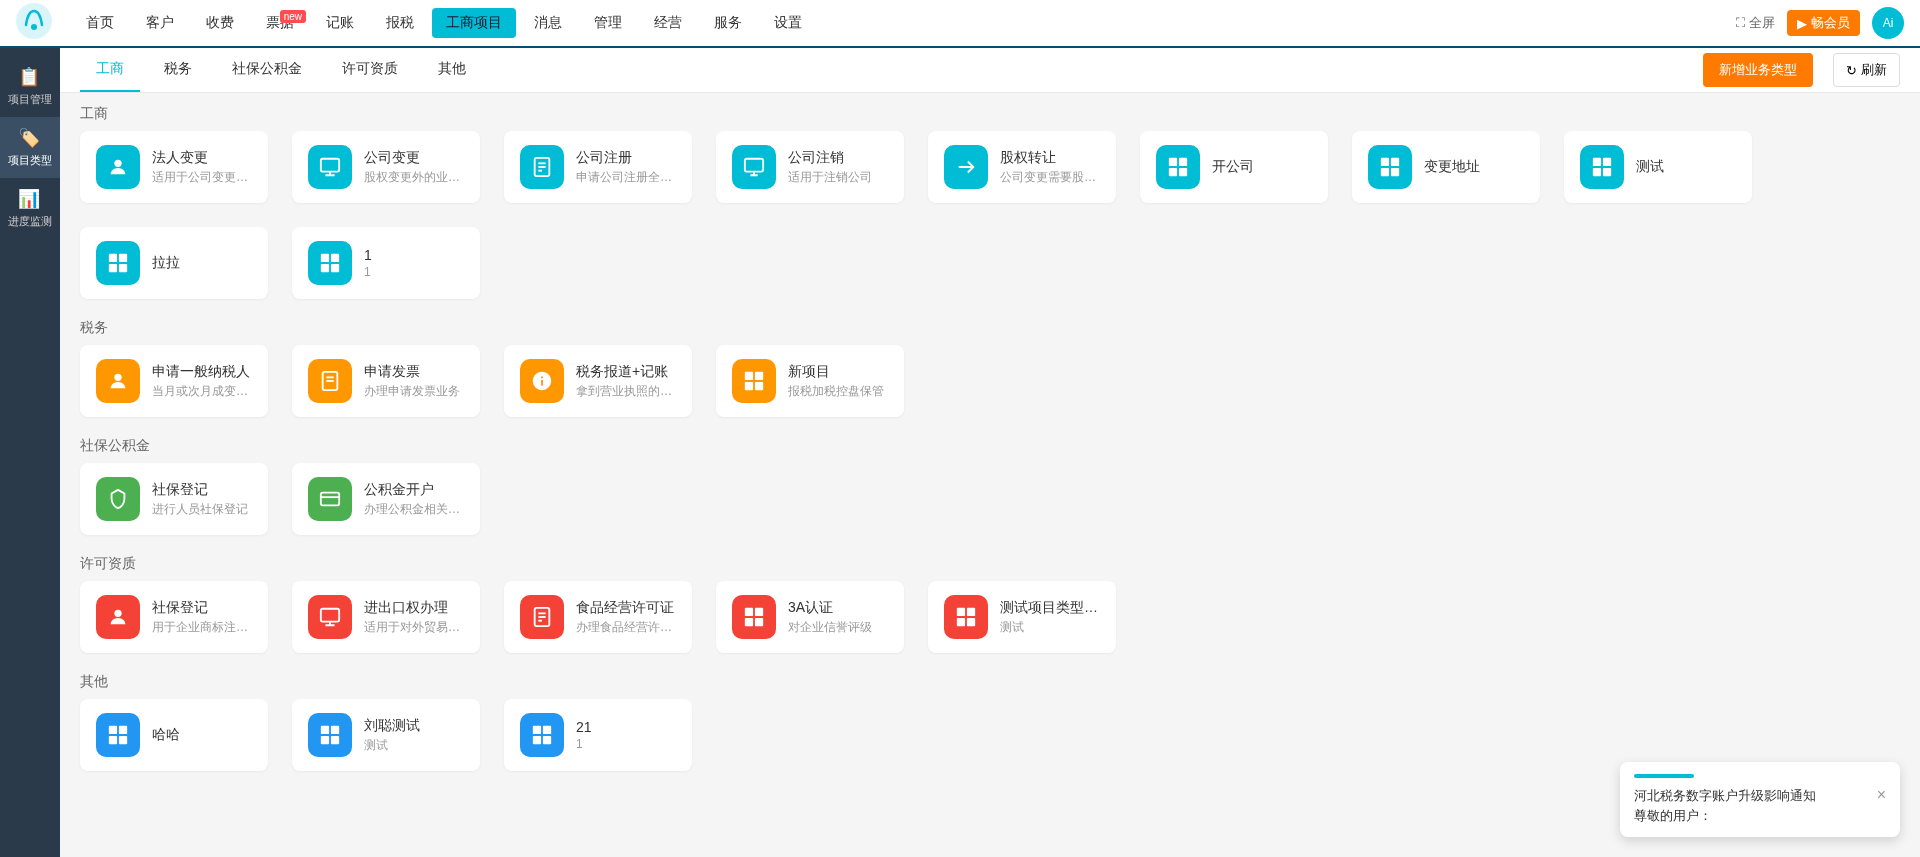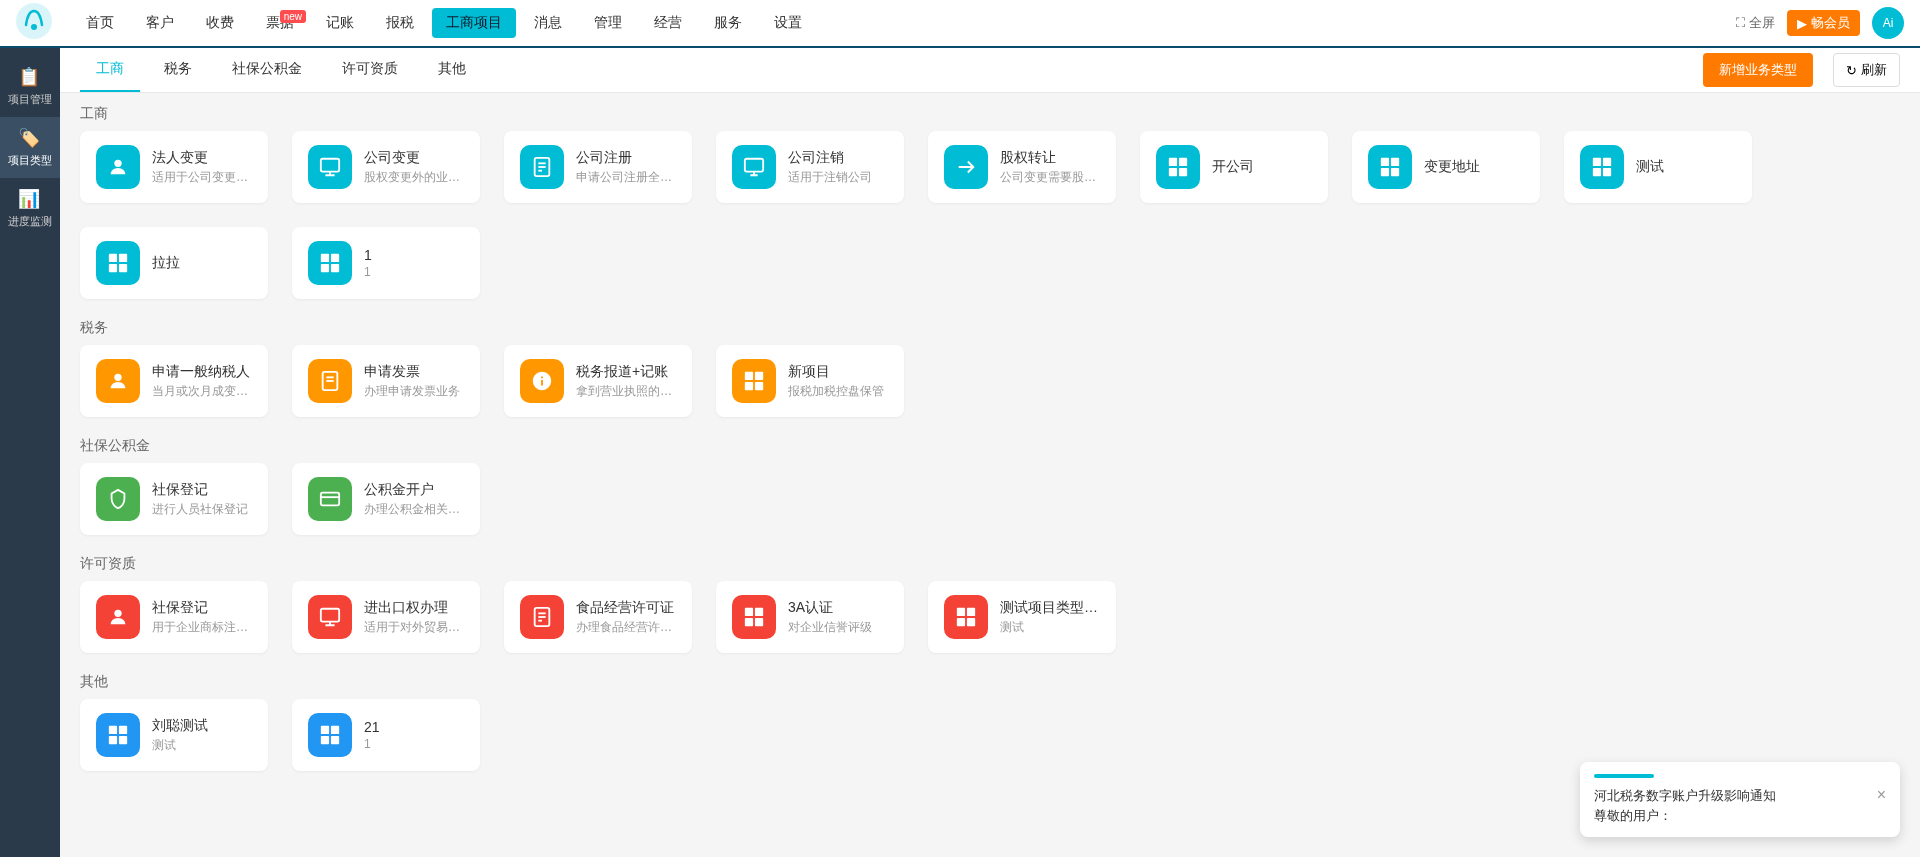--- a/index.html
+++ b/index.html
@@ -173,21 +173,21 @@
     .card-icon.green { background: #4caf50; }
 
     .card-text { flex: 1; min-width: 0; }
     .card-title { font-size: 14px; color: #333; font-weight: 500; white-space: nowrap; overflow: hidden; text-overflow: ellipsis; }
     .card-desc { font-size: 12px; color: #999; margin-top: 2px; white-space: nowrap; overflow: hidden; text-overflow: ellipsis; }
 
     
     .notification-panel {
       position: fixed;
       bottom: 20px; right: 20px;
-      width: 320px;
+      width: 280px;
       background: #fff;
       border-radius: 8px;
       box-shadow: 0 4px 12px rgba(0,0,0,0.15);
       padding: 12px 14px;
       font-size: 13px;
       z-index: 200;
     }
     .notification-header { display: flex; justify-content: space-between; align-items: flex-start; }
     .notification-text { color: #333; line-height: 1.5; flex: 1; }
     .notification-close { color: #999; cursor: pointer; font-size: 16px; margin-left: 8px; }
@@ -571,20 +571,33 @@
           <div class="card">
             <div class="card-icon blue">
               <svg width="22" height="22" viewBox="0 0 24 24" fill="#fff">
                 <rect x="2" y="2" width="9" height="9" rx="1"></rect>
                 <rect x="13" y="2" width="9" height="9" rx="1"></rect>
                 <rect x="2" y="13" width="9" height="9" rx="1"></rect>
                 <rect x="13" y="13" width="9" height="9" rx="1"></rect>
               </svg>
             </div>
             <div class="card-text">
+              <div class="card-title">哈哈</div>
+            </div>
+          </div>
+          <div class="card">
+            <div class="card-icon blue">
+              <svg width="22" height="22" viewBox="0 0 24 24" fill="#fff">
+                <rect x="2" y="2" width="9" height="9" rx="1"></rect>
+                <rect x="13" y="2" width="9" height="9" rx="1"></rect>
+                <rect x="2" y="13" width="9" height="9" rx="1"></rect>
+                <rect x="13" y="13" width="9" height="9" rx="1"></rect>
+              </svg>
+            </div>
+            <div class="card-text">
               <div class="card-title">刘聪测试</div>
               <div class="card-desc">测试</div>
             </div>
           </div>
           <div class="card">
             <div class="card-icon blue">
               <svg width="22" height="22" viewBox="0 0 24 24" fill="#fff">
                 <rect x="2" y="2" width="9" height="9" rx="1"></rect>
                 <rect x="13" y="2" width="9" height="9" rx="1"></rect>
                 <rect x="2" y="13" width="9" height="9" rx="1"></rect>

